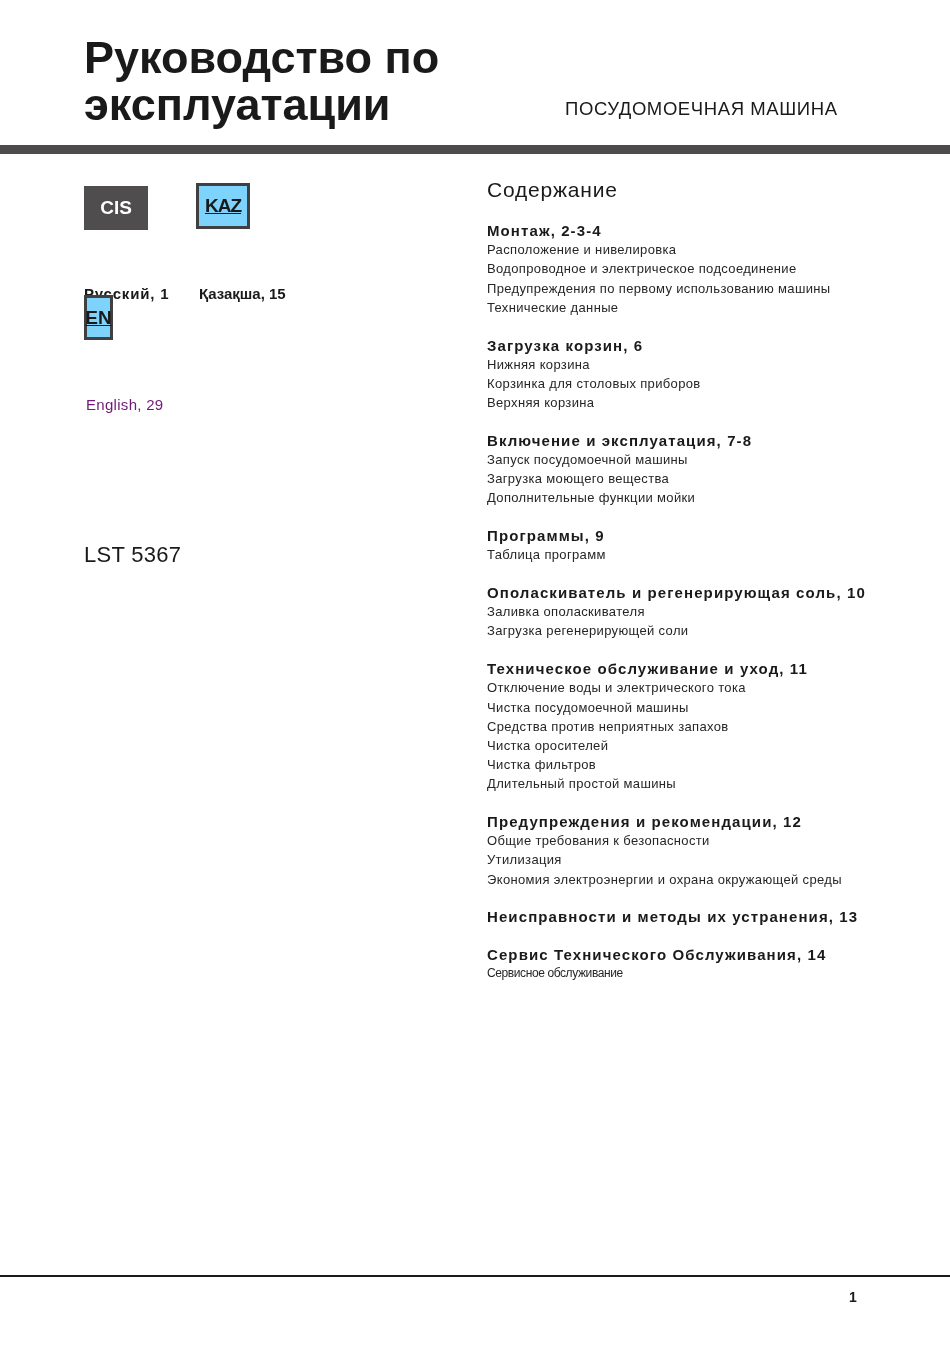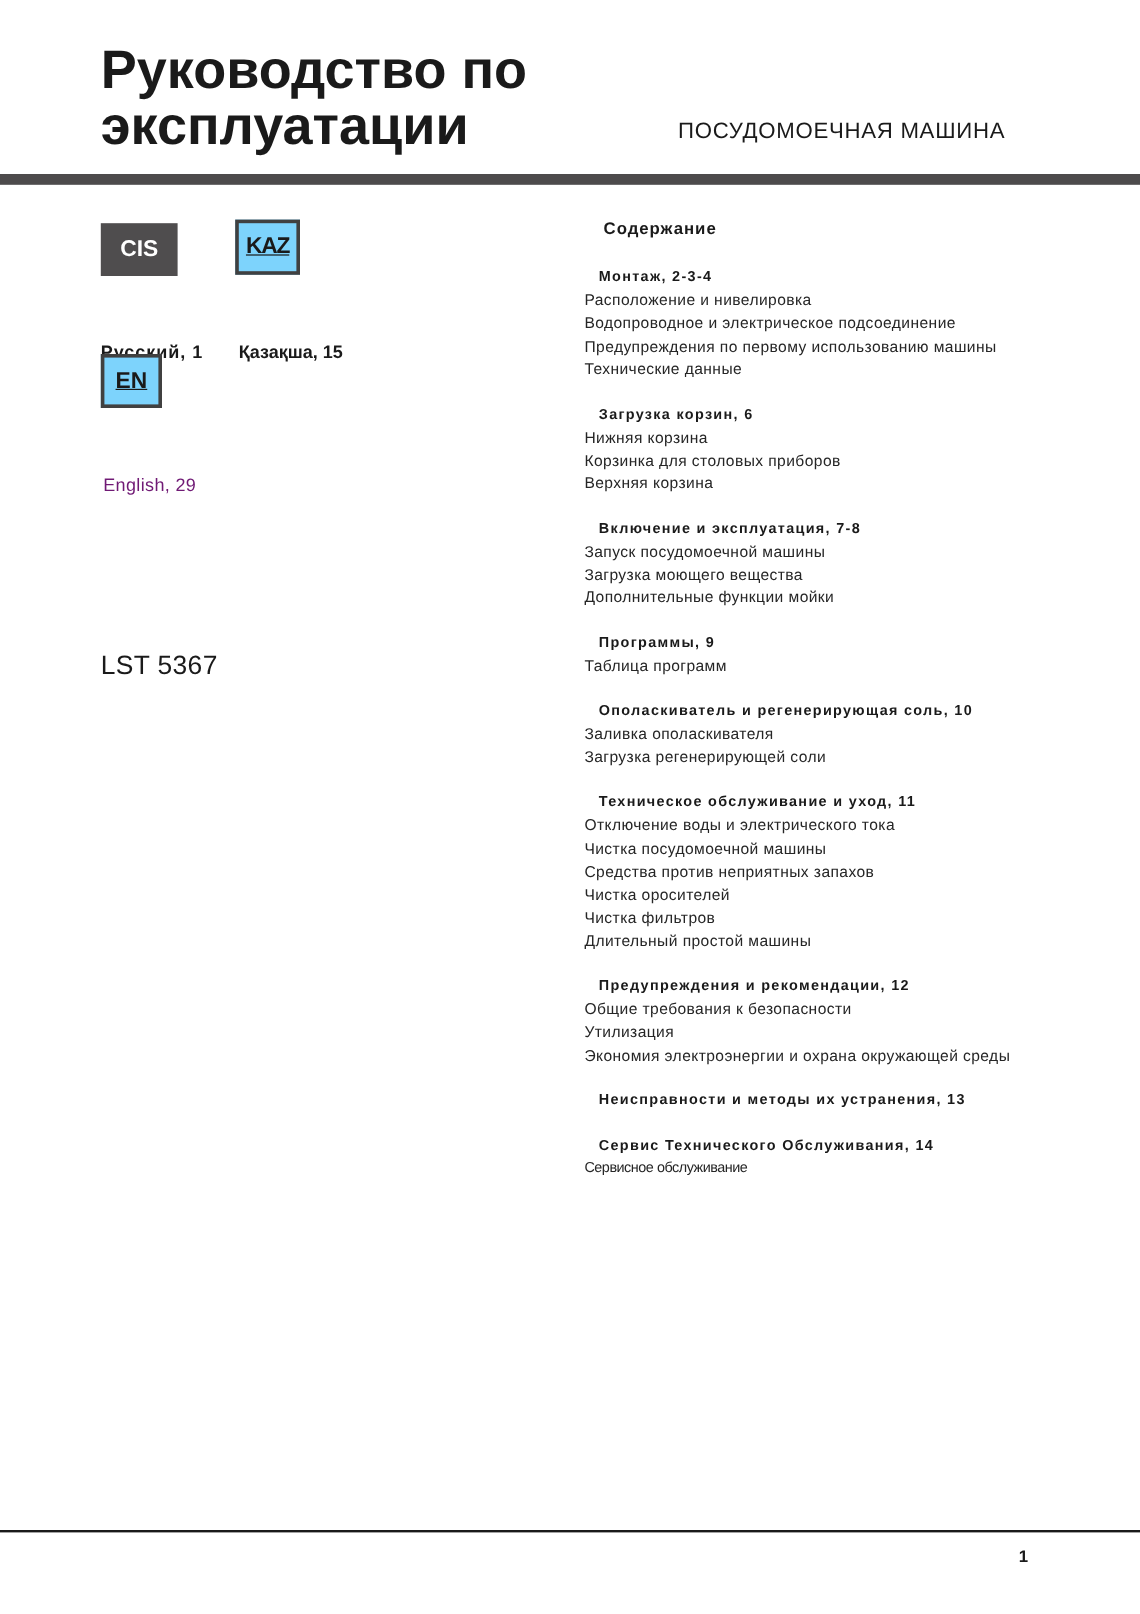--- a/index.html
+++ b/index.html
@@ -14,23 +14,23 @@
   .lang-box { position: absolute; width: 64px; height: 44px; display: flex; align-items: center;
               justify-content: center; font-weight: bold; font-size: 19px; box-sizing: border-box; }
   .lang-box.dark { background: #4f4d4e; color: #ffffff; }
   .lang-box.light { background: #7dd3fc; border: 3px solid #404040; color: #1a1a1a; text-decoration: underline; }
   .lang-label { position: absolute; font-size: 15px; color: #1a1a1a; margin-top: 40px; }
   .lang-label.bold { font-weight: bold; letter-spacing: 0.8px; }
   .lang-label.kaz { letter-spacing: 0; }
   .lang-label.en { font-weight: normal; color: #701a75; letter-spacing: 0.3px; }
   .model { position: absolute; left: 84px; top: 542px; font-size: 22px; font-weight: normal; letter-spacing: 0.3px; }
   .toc { position: absolute; left: 487px; top: 176px; width: 440px; }
-  .toc-title { font-size: 14px; font-weight: bold; letter-spacing: 0.8px; margin: 0 0 17px 16px; line-height: 28px; }
+  .toc-title { font-size: 21px; font-weight: normal; letter-spacing: 0.8px; margin: 0 0 17px 0; line-height: 28px; }
   .toc-section { margin-bottom: 18.5px; }
-  .toc-head { font-size: 12px; font-weight: bold; letter-spacing: 1.1px; line-height: 19.2px; margin-left: 12px; }
+  .toc-head { font-size: 15px; font-weight: bold; letter-spacing: 1.1px; line-height: 19.2px; }
   .toc-item { font-size: 13px; letter-spacing: 0.35px; line-height: 19.2px; color: #262626; }
   .toc-item.narrow { letter-spacing: -0.4px; font-size: 12px; }
   .bottom-rule { position: absolute; left: 0; top: 1275px; width: 950px; height: 2px; background: #1a1a1a; }
   .page-num { position: absolute; left: 849px; top: 1289px; font-size: 14px; font-weight: bold; }
 </style>
 </head>
 <body>
 
 <h1 class="title">
   <span>Руководство по</span>
@@ -38,21 +38,21 @@
 </h1>
 <div class="subtitle">ПОСУДОМОЕЧНАЯ МАШИНА</div>
 <div class="topbar"></div>
 
 <div class="lang-box dark" style="left:84px; top:186px;">CIS</div>
 <div class="lang-label bold" style="left:84px; top:245px;">Русский,  1</div>
 
 <div class="lang-box light" style="left:196px; top:183px; width:54px; height:46px; letter-spacing:-1px;">KAZ</div>
 <div class="lang-label bold kaz" style="left:199px; top:245px;">Қазақша, 15</div>
 
-<div class="lang-box light" style="left:84px; top:295px; width:51px; height:45px;">EN</div>
+<div class="lang-box light" style="left:84px; top:295px; width:29px; height:45px;">EN</div>
 <div class="lang-label en" style="left:86px; top:356px;">English, 29</div>
 
 <div class="model">LST 5367</div>
 
 <div class="toc">
   <div class="toc-title">Содержание</div>
 
   <div class="toc-section">
     <div class="toc-head">Монтаж, 2-3-4</div>
     <div class="toc-item">Расположение и нивелировка</div>

